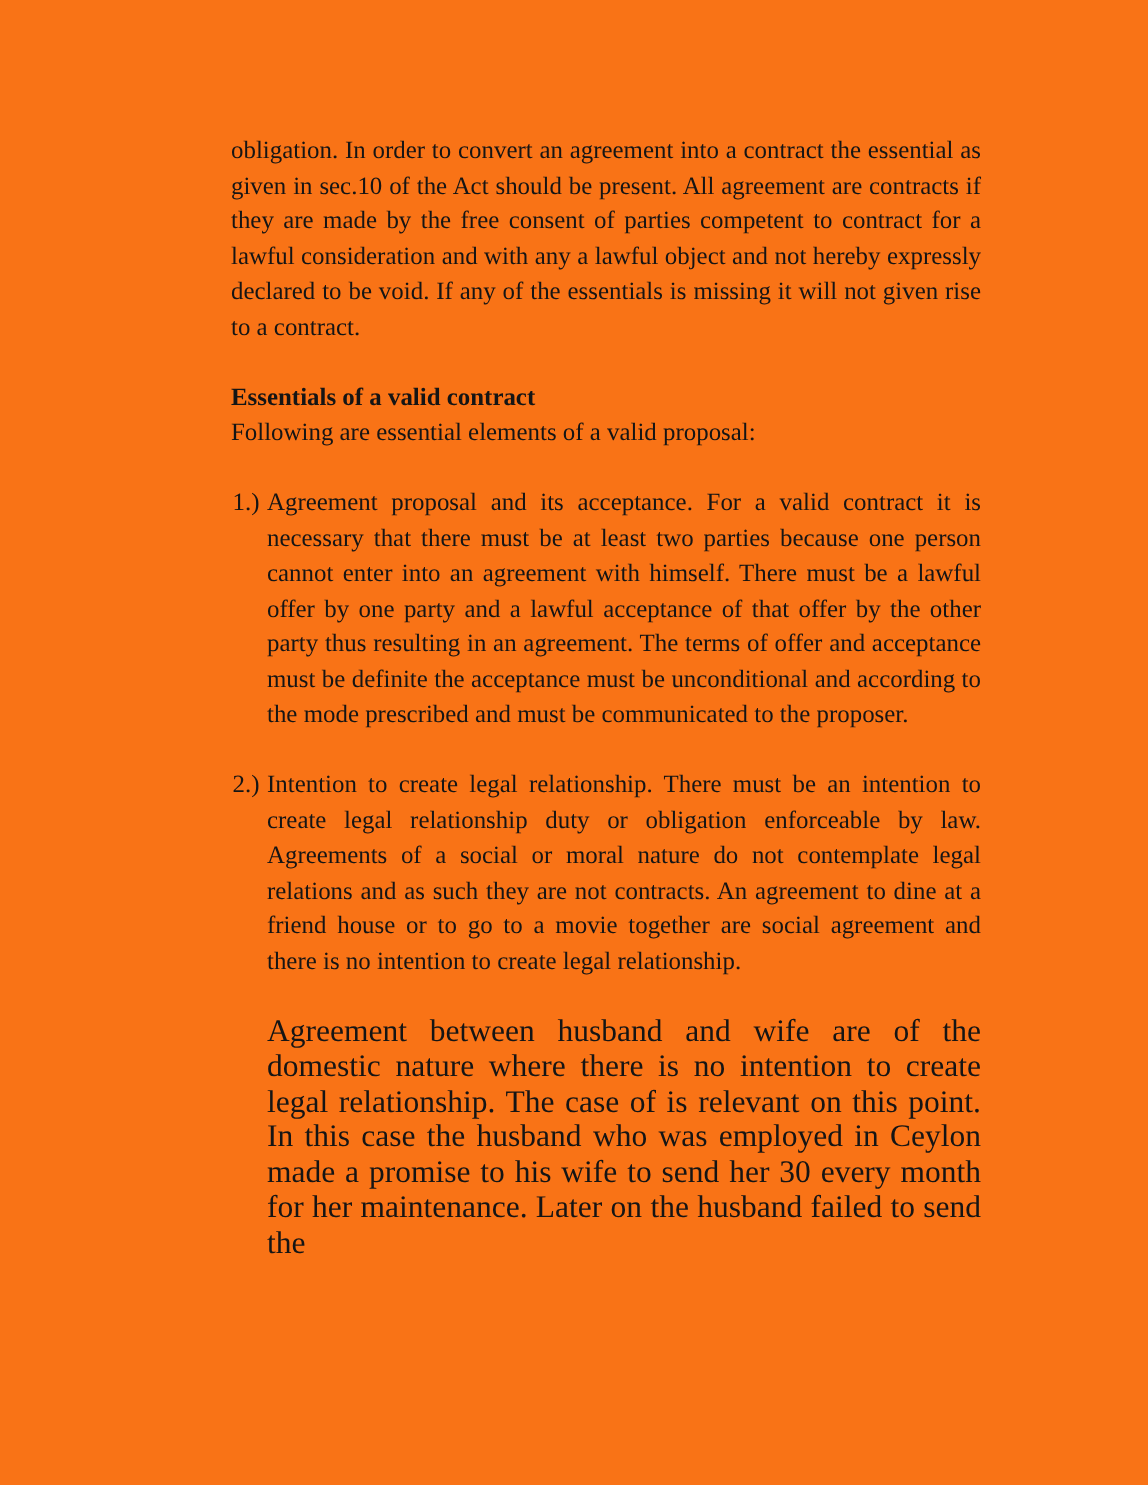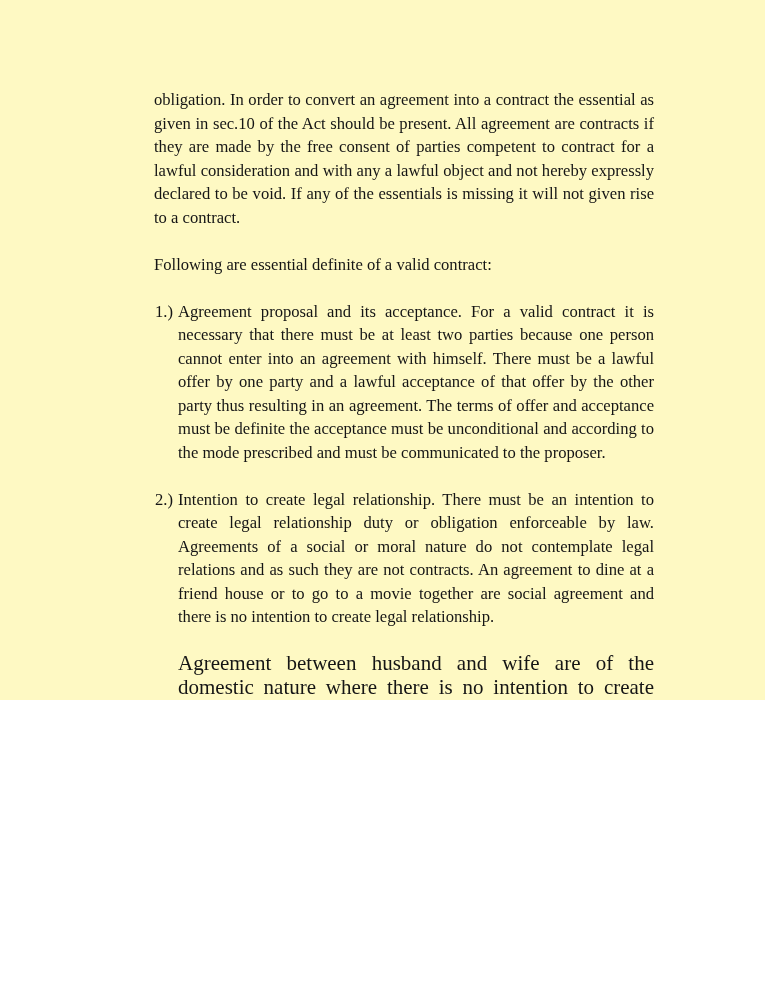--- a/index.html
+++ b/index.html
@@ -5,22 +5,22 @@
 <style>
   html, body {
     margin: 0;
     padding: 0;
     background: #ffffff;
   }
 
   .page {
     position: relative;
     width: 765px;
-    height: 700px;
-    background: #fef9c3;
+    height: 990px;
+    background: #f97316;
     margin: 0 auto;
     overflow: hidden;
     font-family: "Liberation Serif", "DejaVu Serif", serif;
     color: #151515;
     -webkit-font-smoothing: antialiased;
   }
 
   .text-column {
     position: absolute;
     left: 154px;
@@ -95,22 +95,23 @@
 </head>
 <body>
 
 <div class="page">
   <div class="text-column">
 
     <p class="body-para">obligation. In order to convert an agreement into a contract the essential as given in sec.10 of the Act should be present. All agreement are contracts if they are made by the free consent of parties competent to contract for a lawful consideration and with any a lawful object and not hereby expressly declared to be void. If any of the essentials is missing it will not given rise to a contract.</p>
 
     <div class="block-gap"></div>
 
+    <div class="heading">Essentials of a valid contract</div>
 
-    <div class="intro">Following are essential definite of a valid contract:</div>
+    <div class="intro">Following are essential elements of a valid proposal:</div>
 
     <div class="block-gap"></div>
 
     <div class="list-item">
       <span class="list-marker">1.)</span>
       <span class="lead-in">Agreement proposal and its acceptance.</span><span> For a valid contract it is necessary that there must be at least two parties because one person cannot enter into an agreement with himself. There must be a lawful offer by one party and a lawful acceptance of that offer by the other party thus resulting in an agreement. The terms of offer and acceptance must be definite the acceptance must be unconditional and according to the mode prescribed and must be communicated to the proposer.</span>
     </div>
 
     <div class="block-gap"></div>
 

